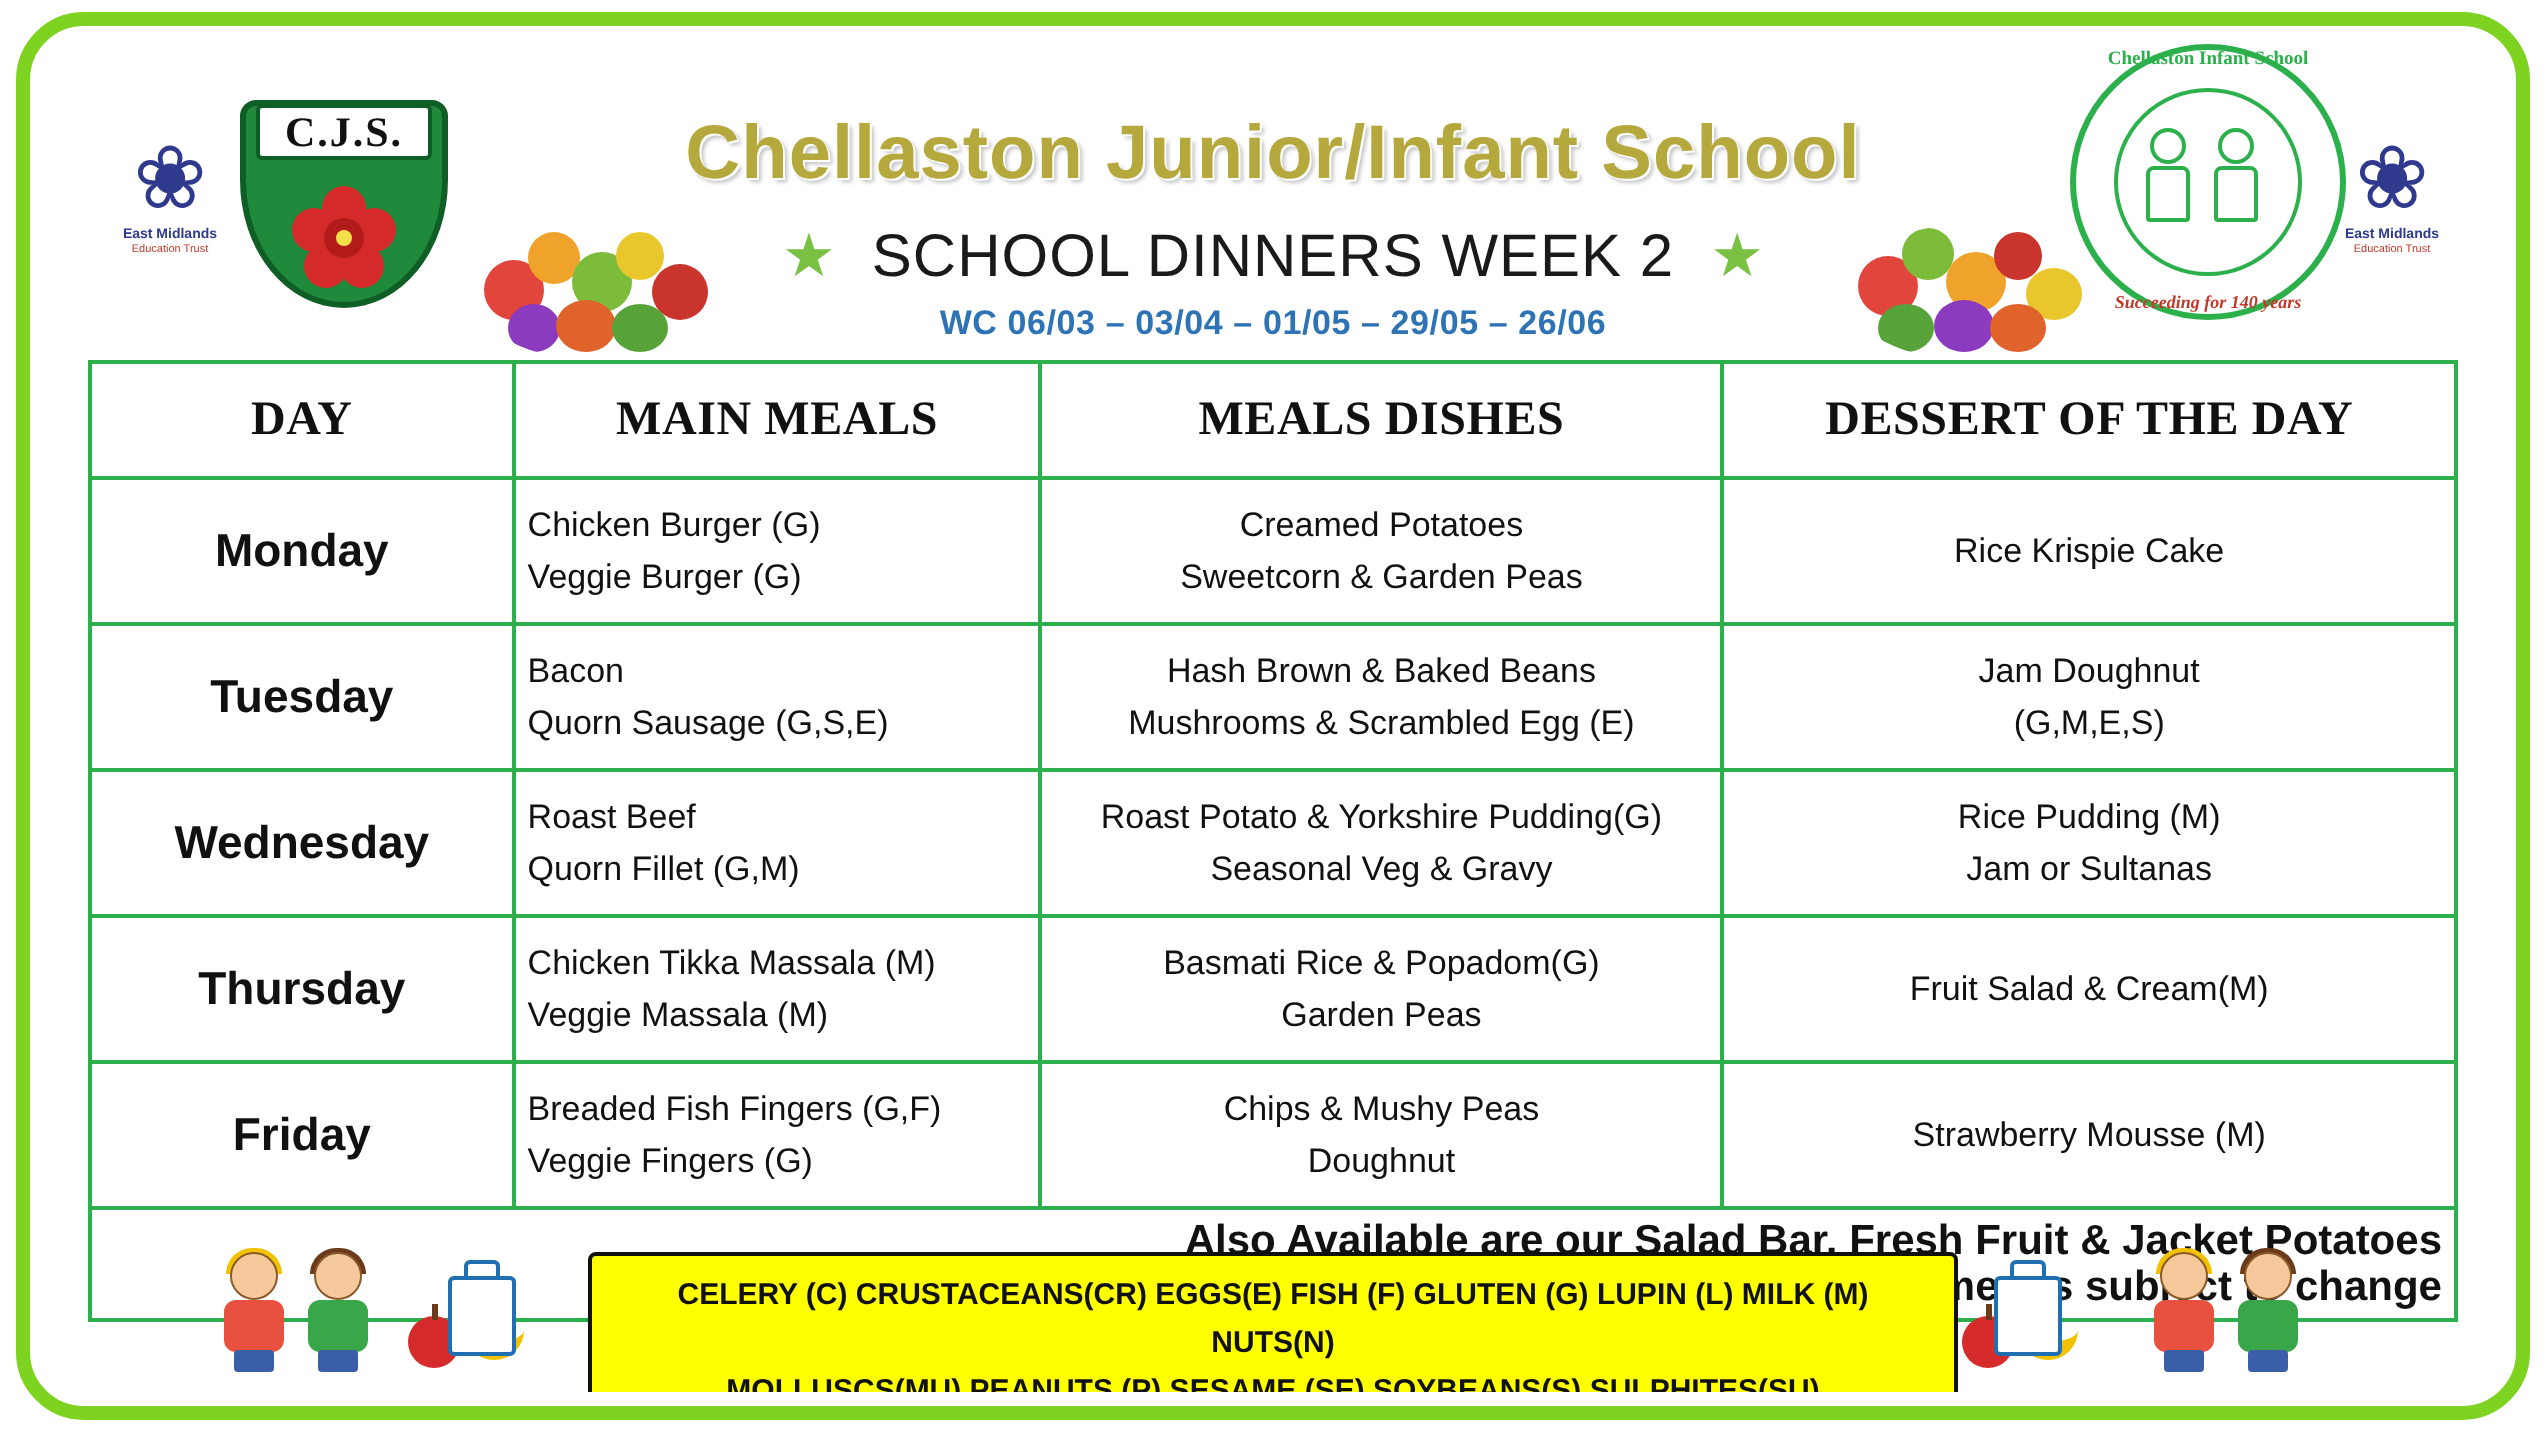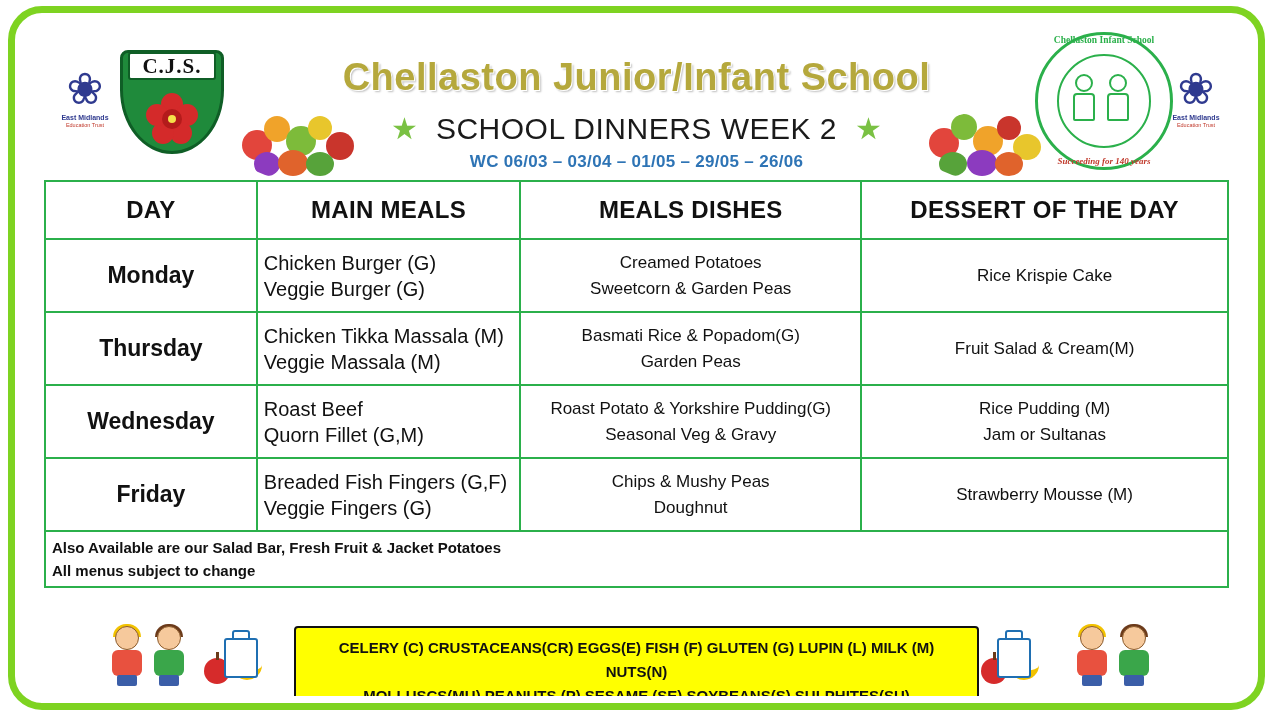--- a/index.html
+++ b/index.html
@@ -89,21 +89,21 @@
   .fruit-left  { left: 216px; top: 92px; }
   .fruit-right { right: 206px; top: 92px; }
   .fruit i {
     position: absolute;
     border-radius: 50%;
     display: block;
   }
 
   .infant-logo {
     position: absolute;
-    right: 78px; top: 12px;
+    right: 78px; top: 2px;
     width: 138px; height: 138px;
   }
   .infant-ring {
     position: absolute; inset: 0;
     border: 3px solid #2bb04b;
     border-radius: 50%;
   }
   .infant-inner {
     position: absolute; left: 22px; top: 22px; right: 22px; bottom: 22px;
     border: 2px solid #2bb04b;
@@ -175,50 +175,51 @@
     padding: 4px 6px;
     vertical-align: middle;
   }
   .menu-table th {
     font-size: 24px;
     font-weight: bold;
     color: #111;
     text-align: center;
     height: 58px;
     letter-spacing: 0.3px;
+    font-family: Liberation Serif, serif;
   }
   .col-day  { width: 205px; }
   .col-main { width: 255px; }
   .col-side { width: 330px; }
   .col-dess { width: 355px; }
 
   .day-cell {
     font-size: 23px;
     font-weight: bold;
     text-align: center;
     color: #111;
   }
   .cell-main {
-    font-size: 20px;
+    font-size: 17px;
     color: #111;
     text-align: left;
     line-height: 26px;
     padding-left: 10px;
   }
   .cell-side, .cell-dess {
     font-size: 17px;
     color: #111;
     text-align: center;
     line-height: 26px;
   }
   .row-h { height: 73px; margin-top: 36px; }
 
   .footnote-cell {
-    text-align: left;
-    font-size: 15px;
+    text-align: right;
+    font-size: 21px;
     font-weight: bold;
     color: #111;
     line-height: 23px;
     padding: 6px 4px 8px;
   }
 
   
   .allergen-wrap {
     position: absolute;
     left: 22px; right: 22px; bottom: 4px;
@@ -364,49 +365,64 @@
           </td>
           <td class="cell-side">
             <div>Creamed Potatoes</div>
             <div>Sweetcorn &amp; Garden Peas</div>
           </td>
           <td class="cell-dess">
             <div>Rice Krispie Cake</div>
           </td>
         </tr>
 
+        <tr class="row-h">
+          <td class="day-cell">Tuesday</td>
+          <td class="cell-main">
+            <div>Bacon</div>
+            <div>Quorn Sausage (G,S,E)</div>
+          </td>
+          <td class="cell-side">
+            <div>Hash Brown &amp; Baked Beans</div>
+            <div>Mushrooms &amp; Scrambled Egg (E)</div>
+          </td>
+          <td class="cell-dess">
+            <div>Jam Doughnut</div>
+            <div>(G,M,E,S)</div>
+          </td>
+        </tr>
+
+        <tr class="row-h">
+          <td class="day-cell">Wednesday</td>
+          <td class="cell-main">
+            <div>Roast Beef</div>
+            <div>Quorn Fillet  (G,M)</div>
+          </td>
+          <td class="cell-side">
+            <div>Roast Potato &amp; Yorkshire Pudding(G)</div>
+            <div>Seasonal Veg &amp; Gravy</div>
+          </td>
+          <td class="cell-dess">
+            <div>Rice Pudding (M)</div>
+            <div>Jam or Sultanas</div>
+          </td>
+        </tr>
 
         <tr class="row-h">
           <td class="day-cell">Thursday</td>
           <td class="cell-main">
             <div>Chicken Tikka Massala  (M)</div>
             <div>Veggie Massala  (M)</div>
           </td>
           <td class="cell-side">
             <div>Basmati Rice &amp; Popadom(G)</div>
             <div>Garden Peas</div>
           </td>
           <td class="cell-dess">
             <div>Fruit Salad &amp; Cream(M)</div>
-          </td>
-        </tr>
-
-        <tr class="row-h">
-          <td class="day-cell">Wednesday</td>
-          <td class="cell-main">
-            <div>Roast Beef</div>
-            <div>Quorn Fillet  (G,M)</div>
-          </td>
-          <td class="cell-side">
-            <div>Roast Potato &amp; Yorkshire Pudding(G)</div>
-            <div>Seasonal Veg &amp; Gravy</div>
-          </td>
-          <td class="cell-dess">
-            <div>Rice Pudding (M)</div>
-            <div>Jam or Sultanas</div>
           </td>
         </tr>
 
         <tr class="row-h">
           <td class="day-cell">Friday</td>
           <td class="cell-main">
             <div>Breaded Fish Fingers (G,F)</div>
             <div>Veggie Fingers (G)</div>
           </td>
           <td class="cell-side">

